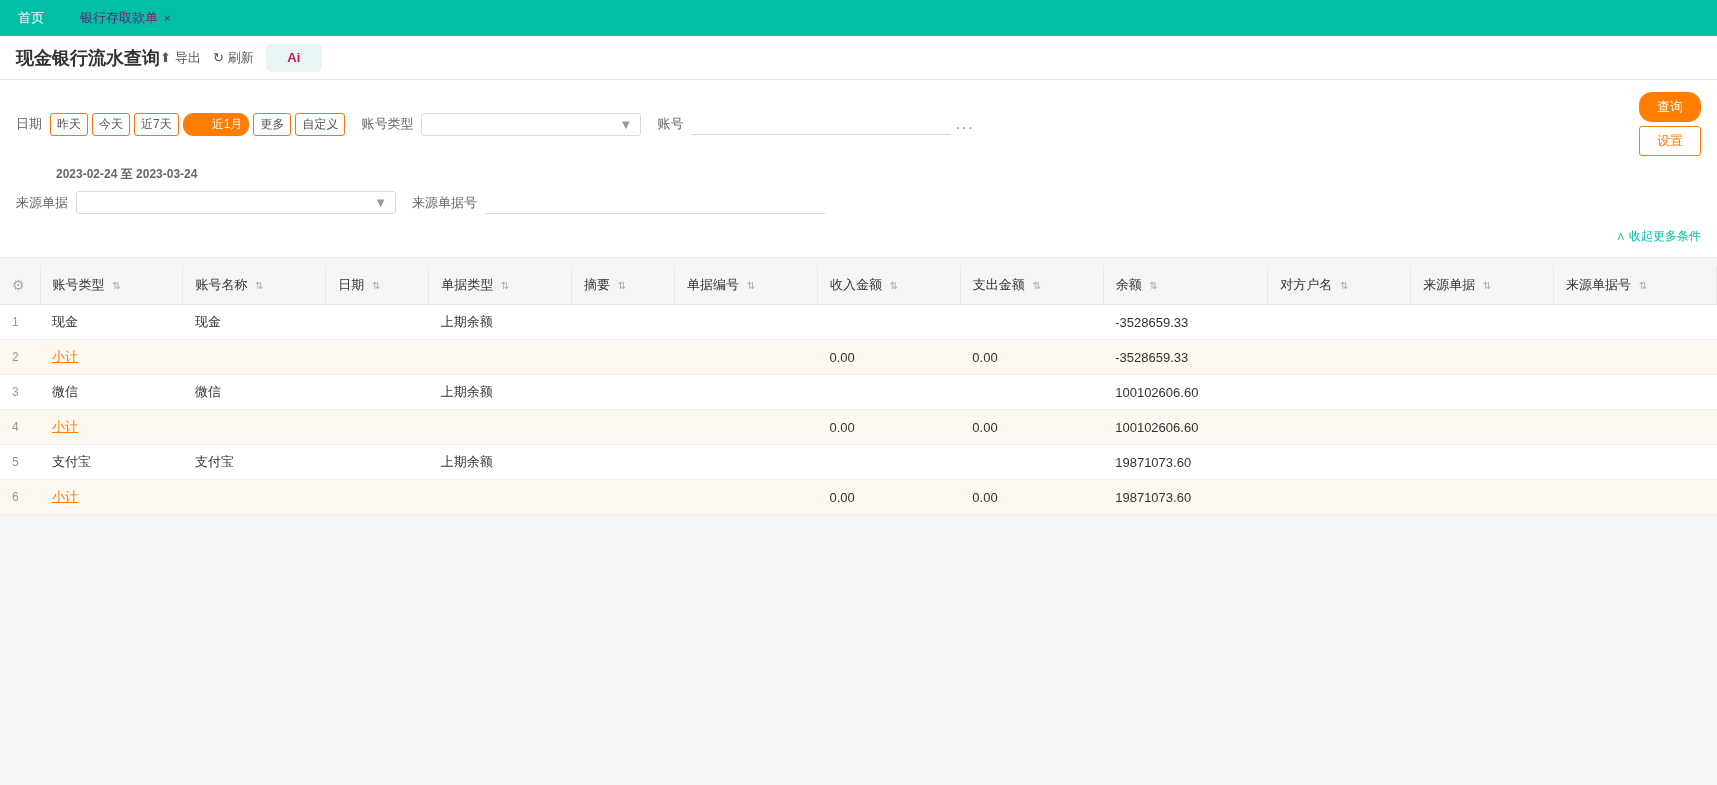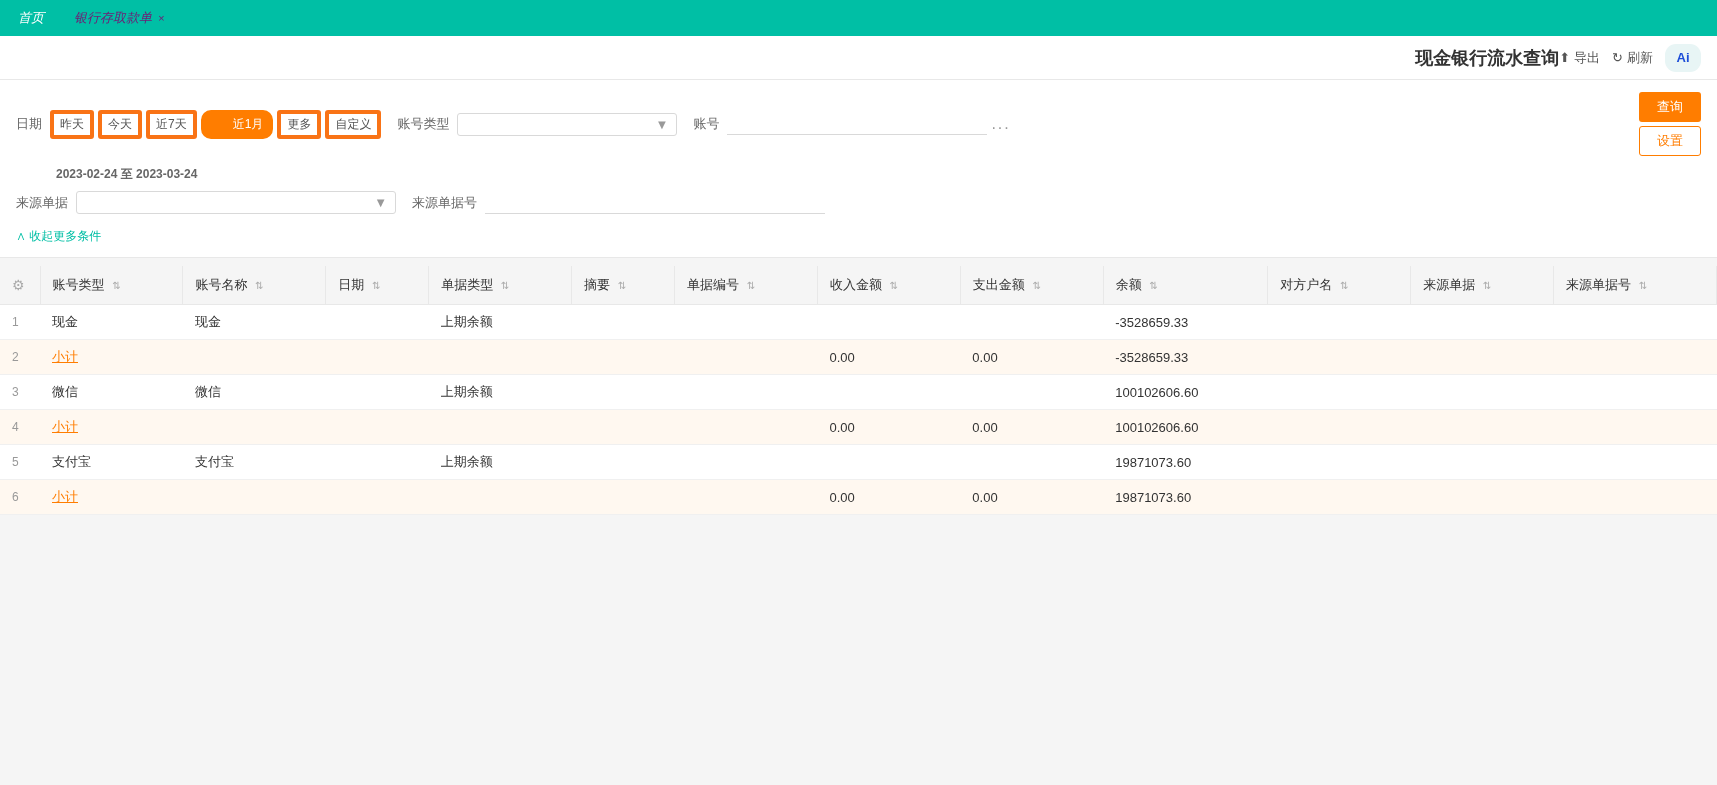--- a/index.html
+++ b/index.html
@@ -5,44 +5,43 @@
     * { box-sizing: border-box; margin: 0; padding: 0; }
     body { font-family: 'Microsoft YaHei', Arial, sans-serif; font-size: 13px; background: #f5f5f5; color: #333; }
 
     
     .top-nav {
       display: flex;
       align-items: center;
       background: #00bfa5;
       height: 36px;
       padding: 0 8px;
-      gap: 8px;
+      gap: 14px;
       overflow: hidden;
-      font-style: italic;
     }
     .nav-tab {
       display: flex;
       align-items: center;
       padding: 0 12px;
       height: 28px;
       color: #701a75;
       font-size: 13px;
       cursor: pointer;
       border-radius: 3px 3px 0 0;
       white-space: nowrap;
       gap: 4px;
     }
     .nav-tab .close-x { font-size: 11px; color: inherit; margin-left: 2px; }
     .nav-home { color: #fff; font-size: 13px; padding: 0 10px; }
 
     
     .page-header {
       display: flex;
       align-items: center;
-      justify-content: flex-end;
+      justify-content: flex-start;
       background: #fff;
       padding: 8px 16px;
       border-bottom: 1px solid #e8e8e8;
       height: 44px;
     }
     .page-title { font-size: 18px; font-weight: bold; color: #333; }
     .header-actions { display: flex; gap: 12px; align-items: center; }
     .header-btn {
       display: flex; align-items: center; gap: 4px;
       font-size: 13px; color: #555; cursor: pointer;
@@ -65,21 +64,21 @@
     .filter-item {
       display: flex;
       align-items: center;
       gap: 8px;
     }
     .filter-label { color: #666; font-size: 13px; white-space: nowrap; }
     .date-shortcuts { display: flex; gap: 4px; align-items: center; }
     .date-btn {
       padding: 2px 6px;
       font-size: 12px;
-      border: 4px solid #f97316;
+      border: 1px solid #f97316;
       border-radius: 3px;
       cursor: pointer;
       background: #fff;
       color: #555;
     }
     .date-btn.active { background: #ff7d00; border-color: #ff7d00; color: #fff; border-radius: 10px; padding-left: 28px; }
     .date-range { font-size: 12px; color: #666; margin-left: 4px; font-weight: bold; }
     .filter-select {
       display: flex;
       align-items: center;
@@ -100,35 +99,35 @@
     .filter-input-wrap input {
       border: none; outline: none; font-size: 13px; width: 100%;
       color: #333;
     }
     .dots-btn { color: #999; font-size: 16px; cursor: pointer; letter-spacing: 2px; }
     .query-btn {
       background: #ff7d00;
       color: #fff;
       border: none;
       padding: 6px 18px;
-      border-radius: 3px;
+      border-radius: 13px;
       cursor: pointer;
       font-size: 13px;
     }
     .setting-btn {
       background: #fff;
       color: #ff7d00;
       border: 1px solid #ff7d00;
       padding: 5px 16px;
       border-radius: 3px;
       cursor: pointer;
       font-size: 13px;
     }
     .collapse-bar {
-      text-align: left;
+      text-align: right;
       padding: 4px 0;
       color: #00bfa5;
       font-size: 12px;
       cursor: pointer;
     }
 
     
     .table-wrapper {
       background: #fff;
       margin: 8px 0 0;
@@ -183,21 +182,21 @@
   <span class="page-title">现金银行流水查询</span>
   <div class="header-actions">
     <button class="header-btn">
       <span>⬆</span>
       <span>导出</span>
     </button>
     <button class="header-btn">
       <span>↻</span>
       <span>刷新</span>
     </button>
-    <div style="width:36px;height:28px;background:#e8f5f5;border-radius:11px;display:flex;align-items:center;justify-content:center;font-size:13px;font-weight:bold;color:#1d4ed8;">Ai</div>
+    <div style="width:56px;height:28px;background:#e8f5f5;border-radius:5px;display:flex;align-items:center;justify-content:center;font-size:13px;font-weight:bold;color:#be185d;">Ai</div>
   </div>
 </div>
 
 <div class="filter-area">
 
   <div class="filter-row">
     <div class="filter-item">
       <span class="filter-label">日期</span>
       <div class="date-shortcuts">
         <button class="date-btn">昨天</button>

